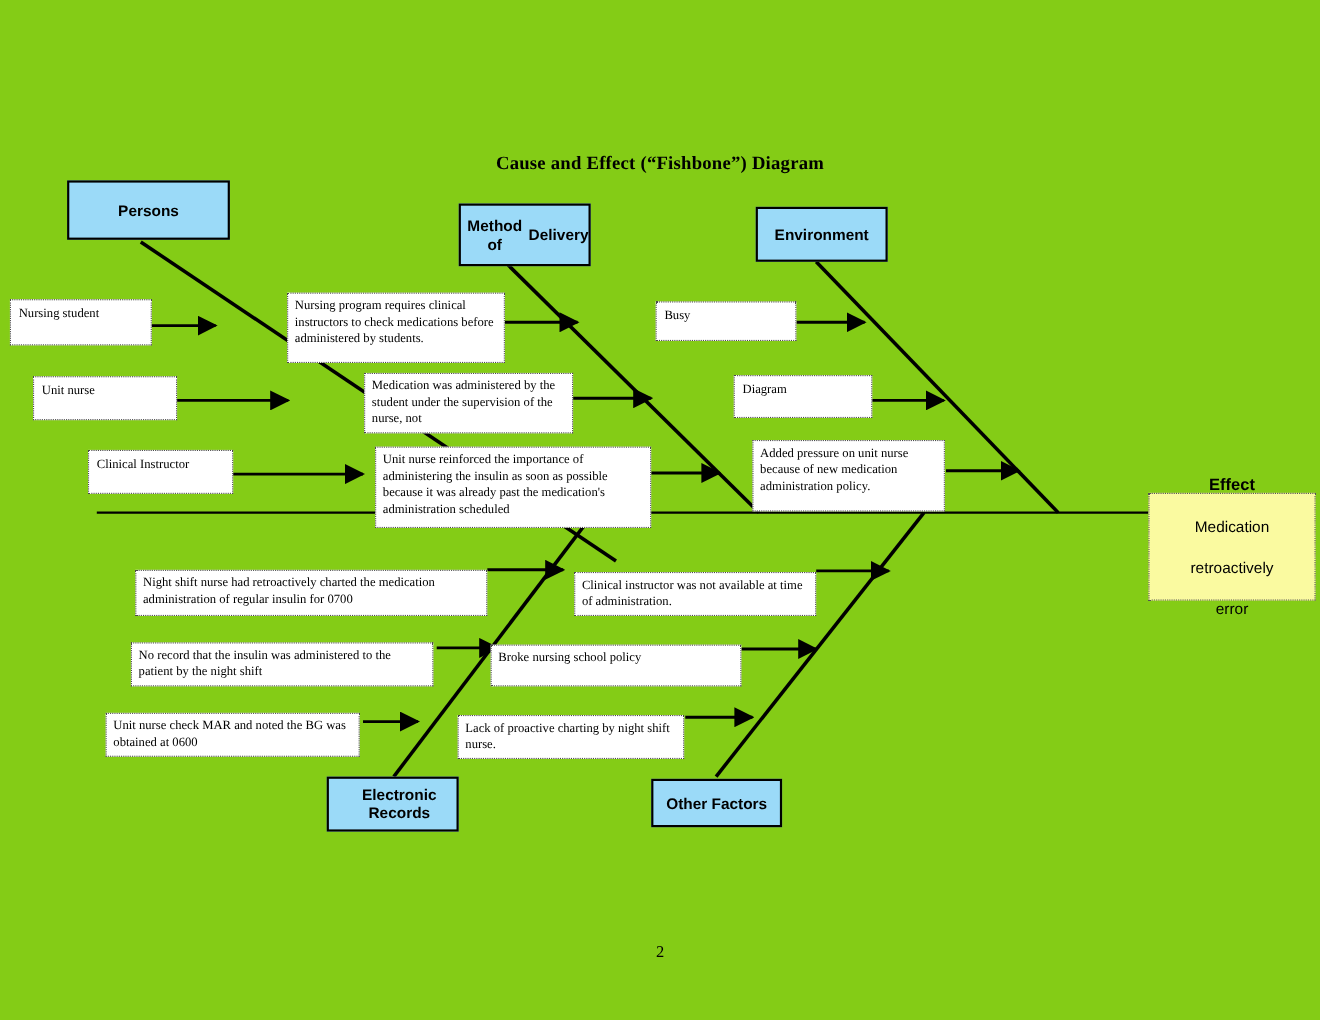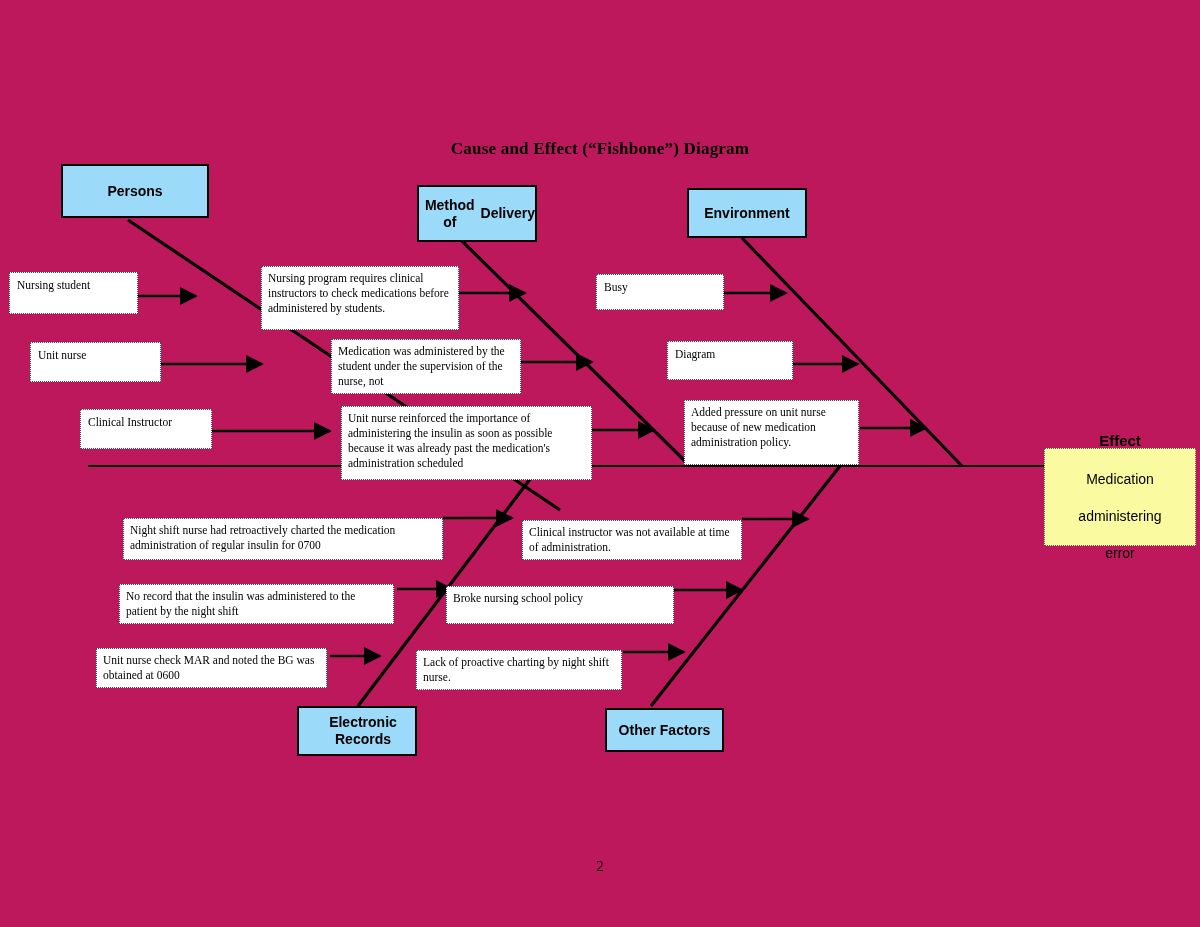--- a/index.html
+++ b/index.html
@@ -4,21 +4,21 @@
 <style>
   html, body {
     margin: 0;
     padding: 0;
     background: #ffffff;
   }
   #page {
     position: relative;
     width: 1200px;
     height: 927px;
-    background: #be185d;
+    background: #84cc16;
     overflow: hidden;
     font-family: "Liberation Serif", serif;
   }
 
   
   #title {
     position: absolute;
     left: 0;
     top: 139px;
     width: 1200px;
@@ -163,28 +163,28 @@
 
   <div class="cat-box" style="left:687px; top:188px; width:120px; height:50px;">
     <span>Environment</span>
   </div>
 
   <div class="cat-box" style="left:297px; top:706px; width:120px; height:50px; flex-direction:column;padding-left:12px;">
     <span>Electronic</span>
     <span>Records</span>
   </div>
 
-  <div class="cat-box" style="left:592px; top:708px; width:119px; height:44px;margin-left:13px;">
+  <div class="cat-box" style="left:592px; top:708px; width:119px; height:44px;">
     <span>Other Factors</span>
   </div>
 
   <div id="effect-box">
     <span class="eff-title">Effect</span>
     <span class="eff-body">Medication</span>
-    <span class="eff-body">administering</span>
+    <span class="eff-body">retroactively</span>
     <span class="eff-body">error</span>
   </div>
 
   <div class="cause-box" style="left:9px; top:272px; width:129px; height:42px;">
     <span>Nursing student</span>
   </div>
 
   <div class="cause-box" style="left:30px; top:342px; width:131px; height:40px;">
     <span>Unit nurse</span>
   </div>

